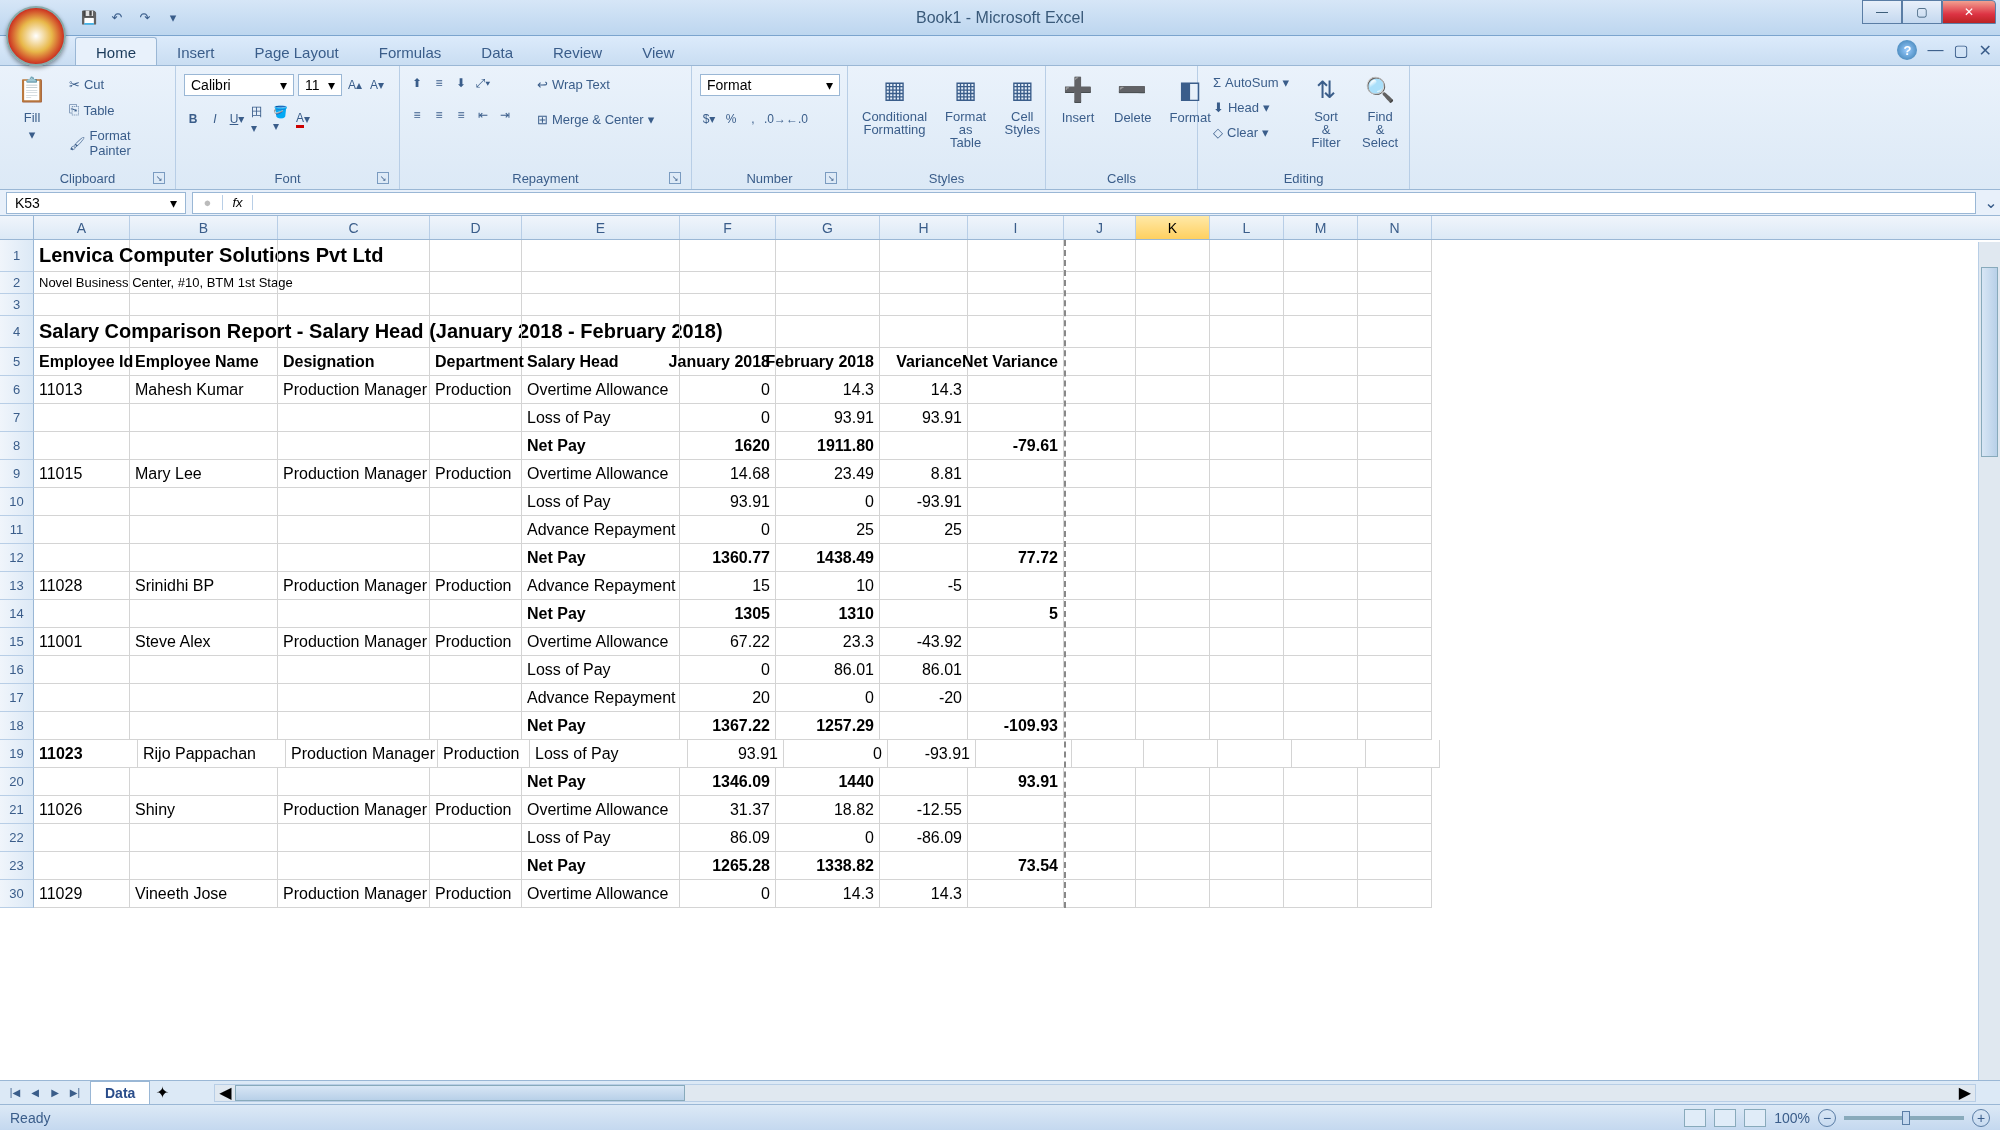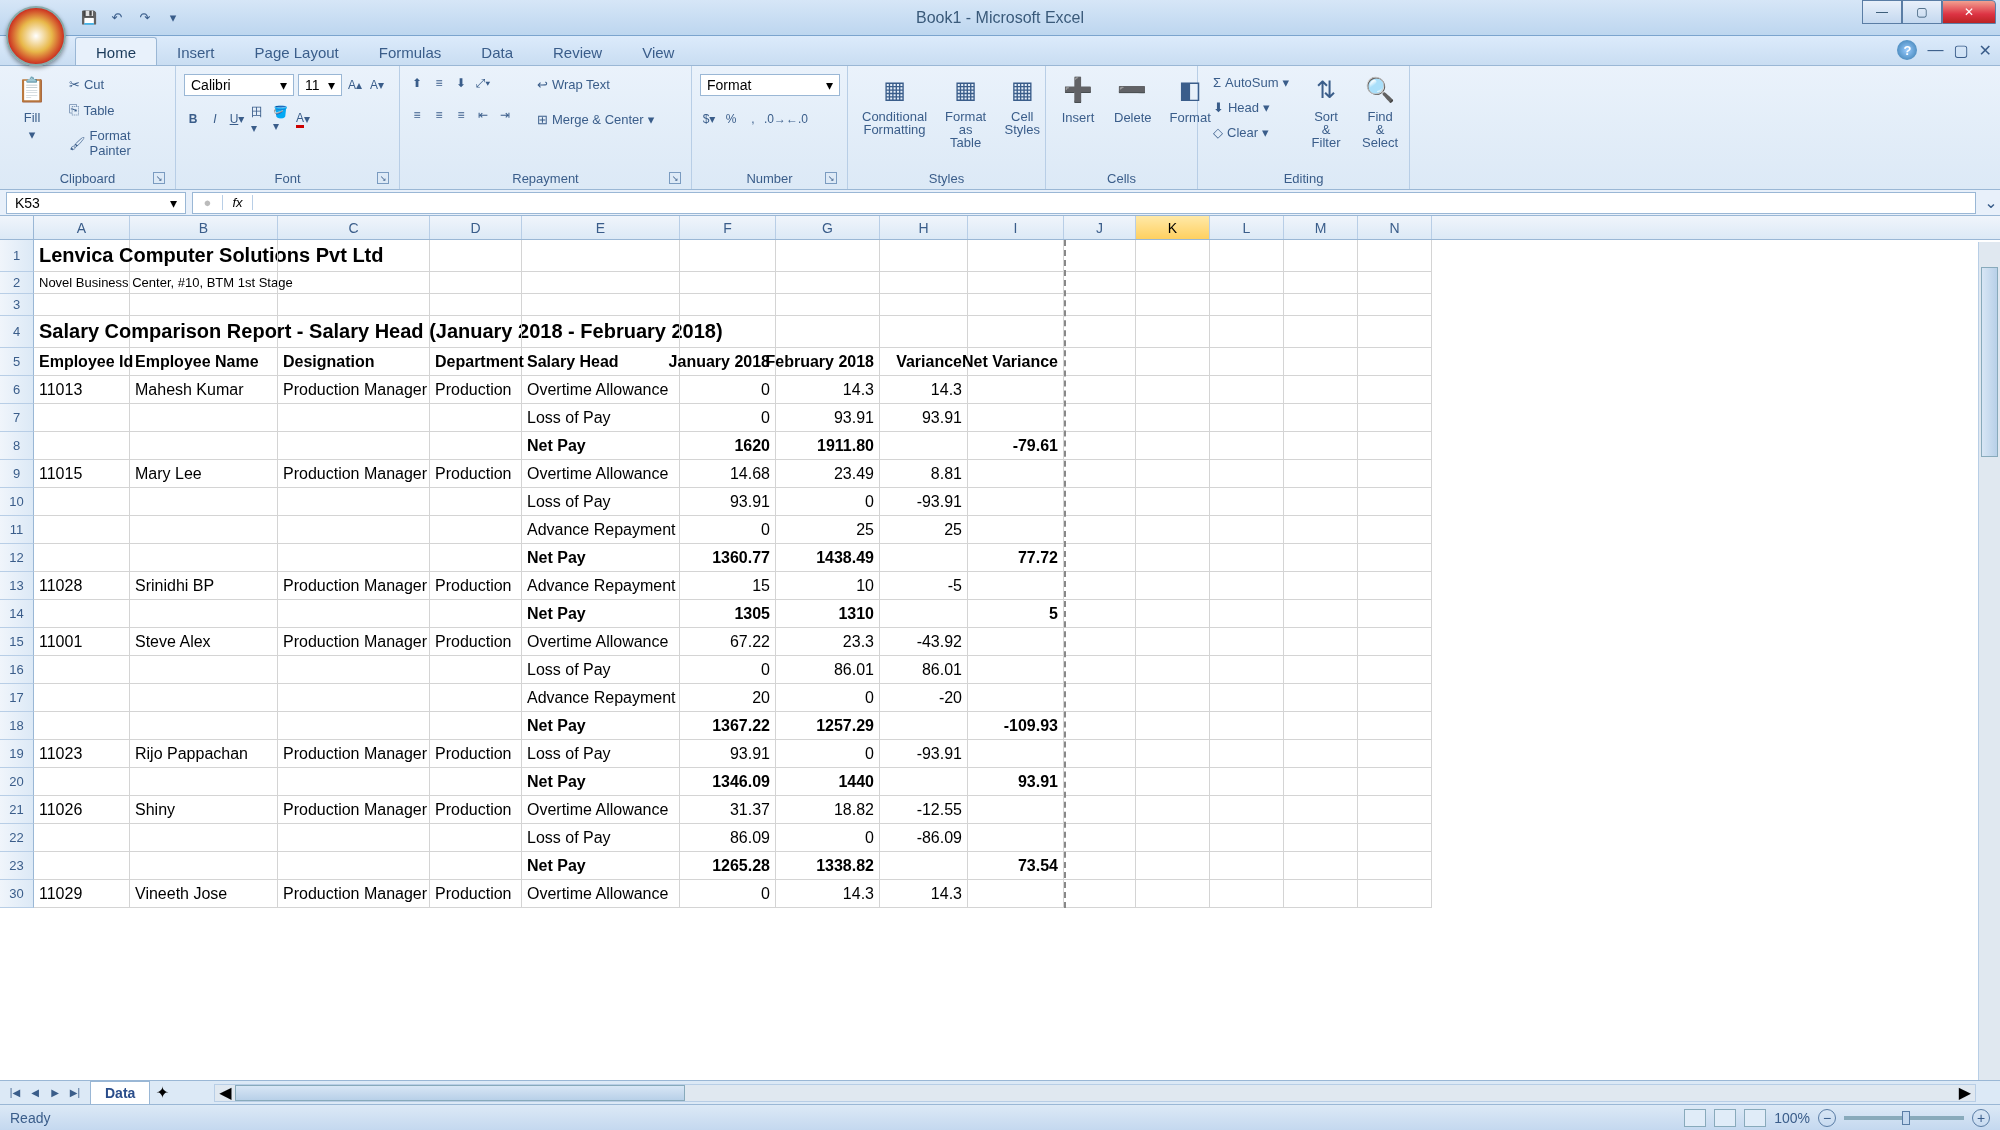--- a/index.html
+++ b/index.html
@@ -614,21 +614,21 @@
           <div class="cell r bold" style="width: 104px;">1257.29</div>
           <div class="cell r" style="width: 88px;"></div>
           <div class="cell r bold" style="width: 96px;">-109.93</div>
           <div class="cell" style="width: 72px;"></div>
           <div class="cell" style="width: 74px;"></div>
           <div class="cell" style="width: 74px;"></div>
           <div class="cell" style="width: 74px;"></div>
           <div class="cell" style="width: 74px;"></div>
         </div>
         <div class="row">
-          <div class="cell" style="width: 96px;">11023</div>
+          <div class="cell" style="width: 104px; font-weight: bold;">11023</div>
           <div class="cell" style="width: 148px;">Rijo Pappachan</div>
           <div class="cell" style="width: 152px;">Production Manager</div>
           <div class="cell" style="width: 92px;">Production</div>
           <div class="cell" style="width: 158px;">Loss of Pay</div>
           <div class="cell r" style="width: 96px;">93.91</div>
           <div class="cell r" style="width: 104px;">0</div>
           <div class="cell r" style="width: 88px;">-93.91</div>
           <div class="cell r" style="width: 96px;"></div>
           <div class="cell" style="width: 72px;"></div>
           <div class="cell" style="width: 74px;"></div>

